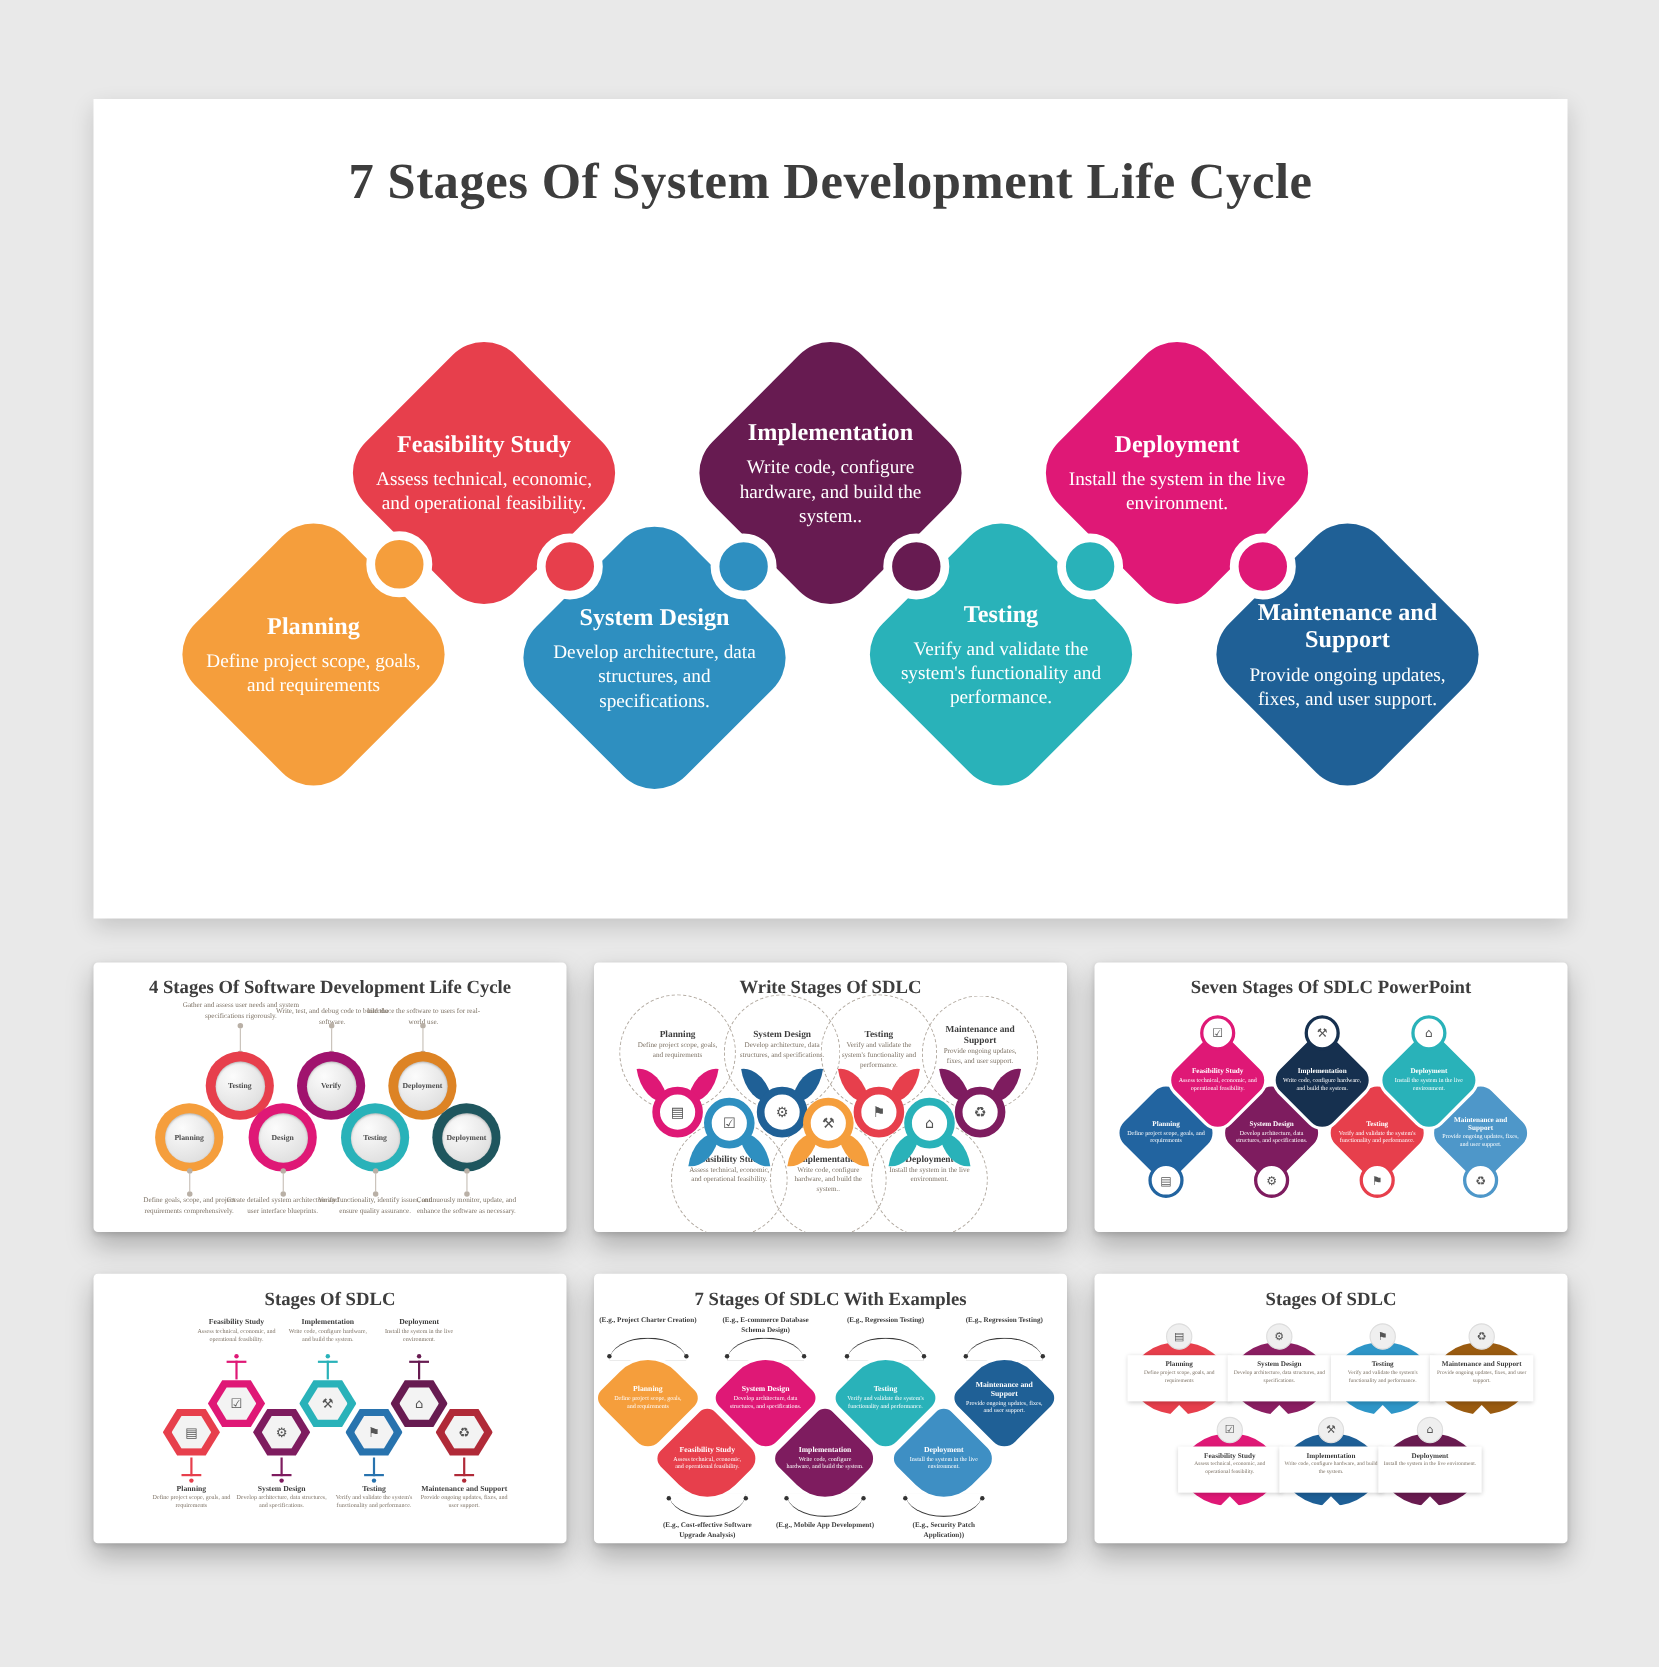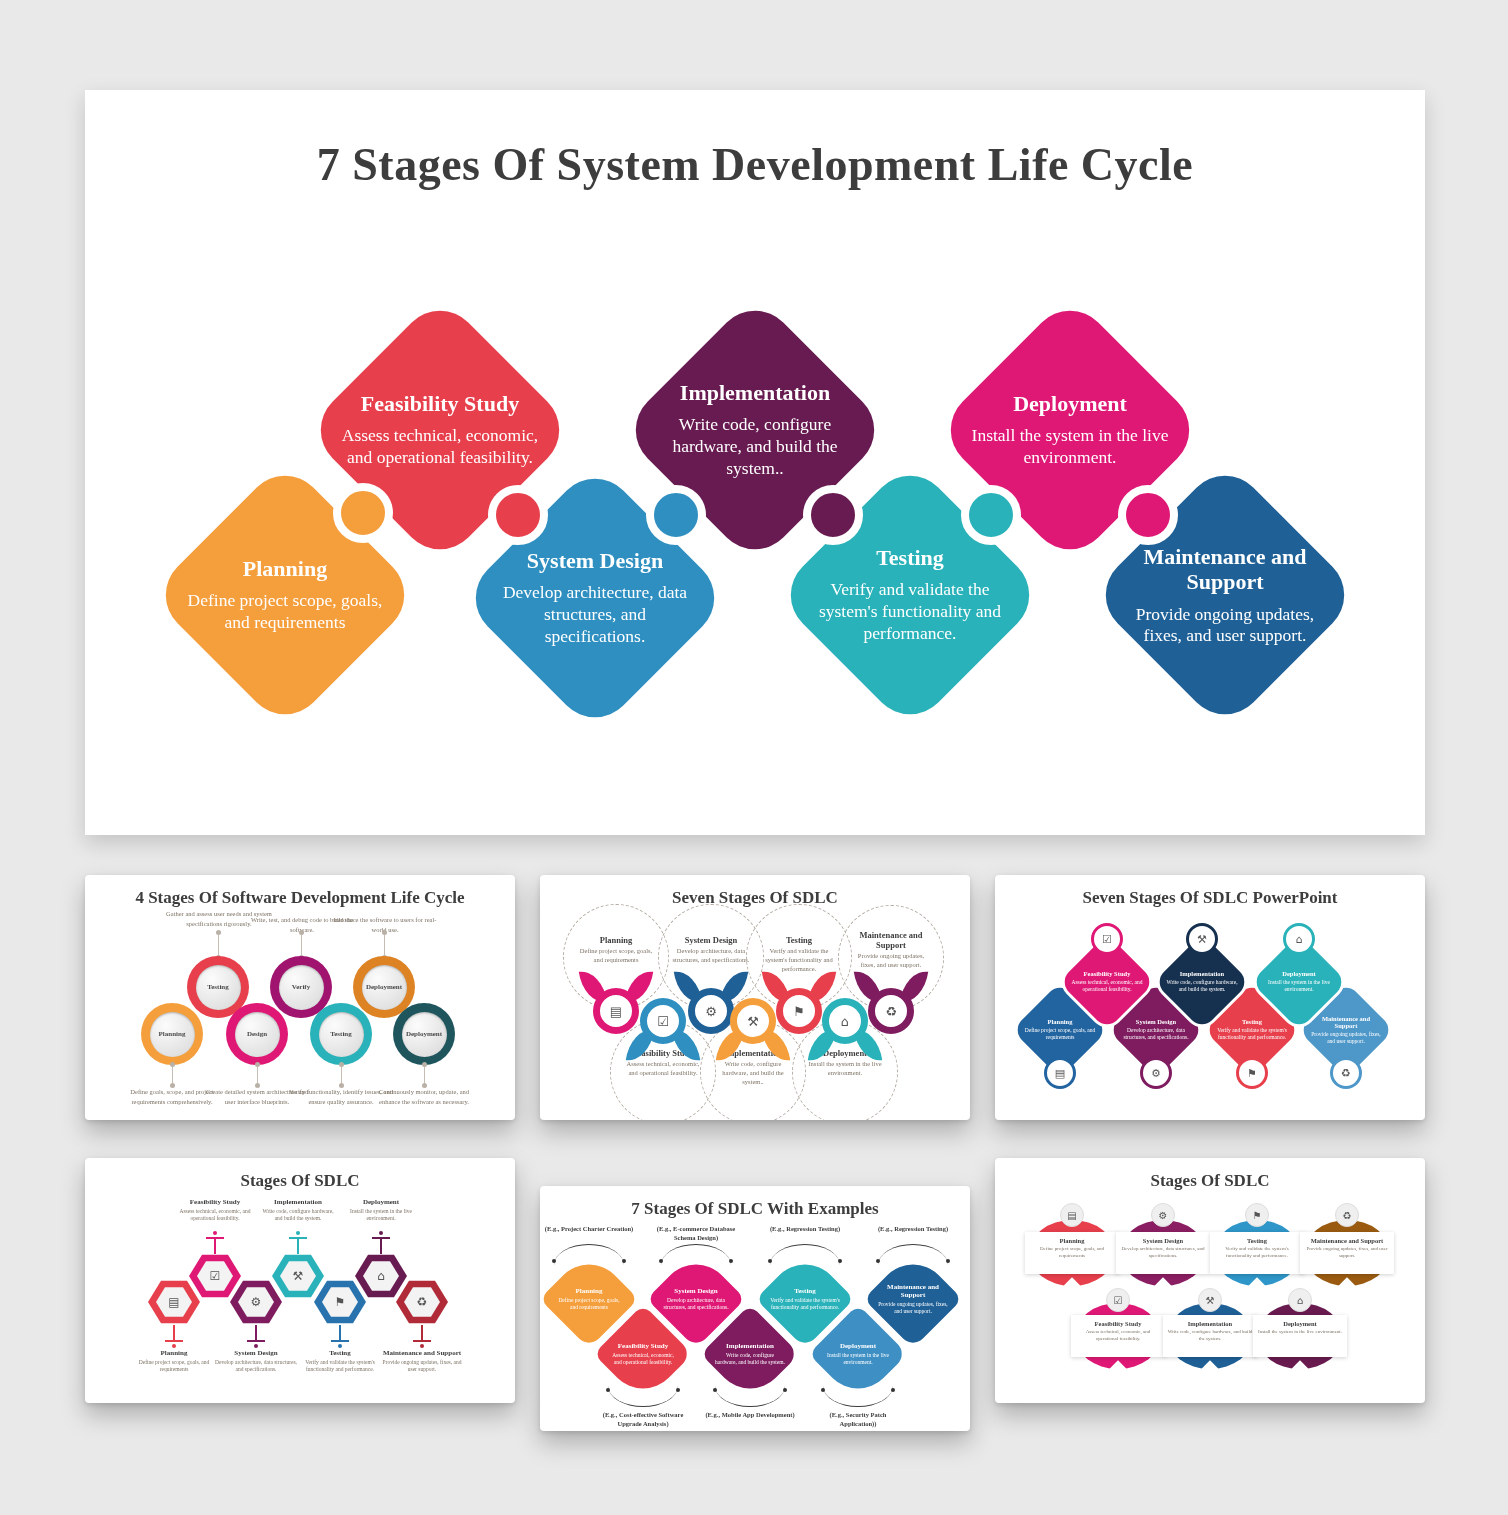--- a/index.html
+++ b/index.html
@@ -206,21 +206,21 @@
   <div class="connector" style="left:172px;top:192px;height:16px;"></div>
   <div class="connector" style="left:256px;top:192px;height:16px;"></div>
   <div class="connector" style="left:339px;top:192px;height:16px;"></div>
   <div class="cap" style="left:34px;top:212px;">Define goals, scope, and project requirements comprehensively.</div>
   <div class="cap" style="left:119px;top:212px;">Create detailed system architecture and user interface blueprints.</div>
   <div class="cap" style="left:203px;top:212px;">Verify functionality, identify issues, and ensure quality assurance.</div>
   <div class="cap" style="left:286px;top:212px;">Continuously monitor, update, and enhance the software as necessary.</div>
 </div>
 
 <div class="thumb" style="left:540px;top:875px;">
-  <h2 class="t-title">Seven Stages Of SDLC</h2>
+  <h2 class="t-title">Write Stages Of SDLC</h2>
   <div class="dashc topc" style="left:23px;top:29px;">
     <b>Planning</b>
     <span>Define project scope, goals, and requirements</span>
     </div>
   <div class="dashc topc" style="left:118px;top:29px;">
     <b>System Design</b>
     <span>Develop architecture, data structures, and specifications.</span>
     </div>
   <div class="dashc topc" style="left:206px;top:29px;">
     <b>Testing</b>
@@ -399,21 +399,21 @@
   <div class="lbl" style="left:212px;top:191px;width:86px;">
     <b>Testing</b>
       <span>Verify and validate the system's functionality and performance.</span>
     </div>
   <div class="lbl" style="left:294px;top:191px;width:86px;">
     <b>Maintenance and Support</b>
       <span>Provide ongoing updates, fixes, and user support.</span>
     </div>
 </div>
 
-<div class="thumb" style="left:540px;top:1158px;margin-top:28px;">
+<div class="thumb" style="left:540px;top:1158px;">
   <h2 class="t-title">7 Stages Of SDLC With Examples</h2>
   <div class="ex" style="left:4px;top:38px;width:90px;">(E.g., Project Charter Creation)</div>
   <div class="ex" style="left:111px;top:38px;width:90px;">(E.g., E-commerce Database Schema Design)</div>
   <div class="ex" style="left:220px;top:38px;width:90px;">(E.g., Regression Testing)</div>
   <div class="ex" style="left:328px;top:38px;width:90px;">(E.g., Regression Testing)</div>
   <div class="arc a-up" style="left:14px;top:58px;"></div>
   <div class="arc a-up" style="left:121px;top:58px;"></div>
   <div class="arc a-up" style="left:230px;top:58px;"></div>
   <div class="arc a-up" style="left:338px;top:58px;"></div>
   <div class="leaf topl" style="left:-1px;top:63px;--c:#F59E3C">

